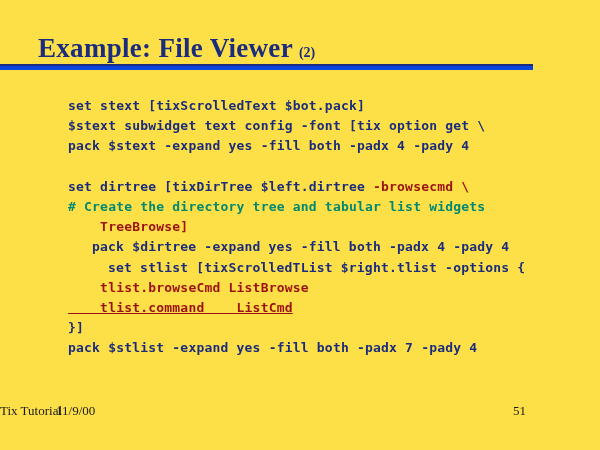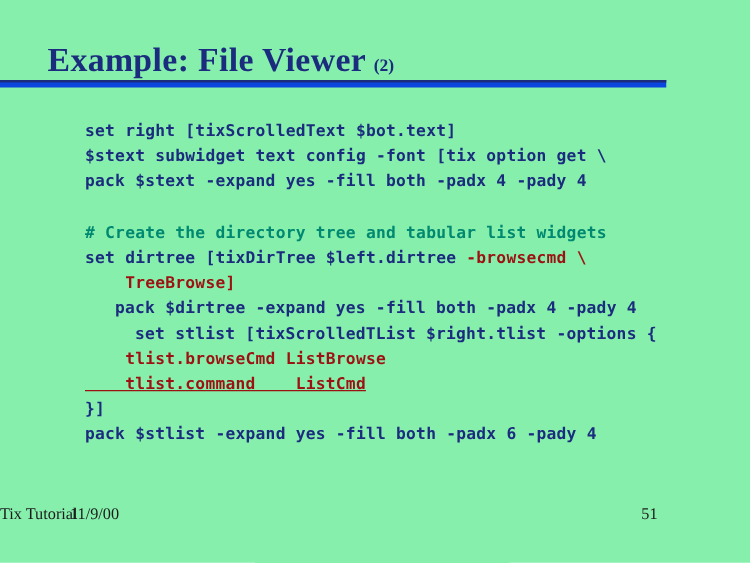--- a/index.html
+++ b/index.html
@@ -5,21 +5,21 @@
   html, body { margin: 0; padding: 0; }
   body {
     width: 600px; height: 450px;
     background: #ffffff;
     overflow: hidden;
     font-family: "Liberation Serif", serif;
   }
   .slide {
     position: relative;
     width: 600px; height: 450px;
-    background: #86efac;
+    background: #fde047;
   }
   .title-row {
     position: absolute;
     left: 38px; top: 33px;
     white-space: nowrap;
     color: #1b2c7e;
     font-family: "Liberation Serif", serif;
     font-weight: bold;
   }
   .title-main { font-size: 27px; letter-spacing: 0.3px; }
@@ -61,33 +61,33 @@
 
 <div class="slide">
 
   <div class="title-row" style="color: rgb(27, 44, 126);">
     <span class="title-main">Example: File Viewer</span><span class="title-suffix">(2)</span>
   </div>
 
   <div class="title-bar" style="background: rgb(10, 69, 224); border-top-color: rgb(27, 44, 126);"></div>
 
   <div class="code-block">
-      <div class="code-line"><span style="color: rgb(27, 44, 126);">set right [tixScrolledText $bot.text]</span></div>
+      <div class="code-line"><span style="color: rgb(27, 44, 126);">set stext [tixScrolledText $bot.pack]</span></div>
       <div class="code-line"><span style="color: rgb(27, 44, 126);">$stext subwidget text config -font [tix option get \</span></div>
       <div class="code-line"><span style="color: rgb(27, 44, 126);">pack $stext -expand yes -fill both -padx 4 -pady 4</span></div>
       <div class="code-line"></div>
+      <div class="code-line"><span style="color: rgb(27, 44, 126);">set dirtree [tixDirTree $left.dirtree </span><span style="color: rgb(156, 17, 17);">-browsecmd \</span></div>
       <div class="code-line"><span style="color: rgb(0, 136, 113);"># Create the directory tree and tabular list widgets</span></div>
-      <div class="code-line"><span style="color: rgb(27, 44, 126);">set dirtree [tixDirTree $left.dirtree </span><span style="color: rgb(156, 17, 17);">-browsecmd \</span></div>
       <div class="code-line"><span style="color: rgb(156, 17, 17);">    TreeBrowse]</span></div>
       <div class="code-line"><span style="color: rgb(27, 44, 126); margin-left: 24px;">pack $dirtree -expand yes -fill both -padx 4 -pady 4</span></div>
       <div class="code-line"><span style="color: rgb(27, 44, 126); margin-left: 40px;">set stlist [tixScrolledTList $right.tlist -options {</span></div>
       <div class="code-line"><span style="color: rgb(156, 17, 17);">    tlist.browseCmd ListBrowse</span></div>
       <div class="code-line"><span style="color: rgb(156, 17, 17); text-decoration: underline;">    tlist.command    ListCmd</span></div>
       <div class="code-line"><span style="color: rgb(27, 44, 126);">}]</span></div>
-      <div class="code-line"><span style="color: rgb(27, 44, 126);">pack $stlist -expand yes -fill both -padx 6 -pady 4</span></div>
+      <div class="code-line"><span style="color: rgb(27, 44, 126);">pack $stlist -expand yes -fill both -padx 7 -pady 4</span></div>
     </div>
 
   <div class="footer">
     <span class="footer-date">11/9/00</span>
     <span class="footer-center">Tix Tutorial</span>
     <span class="footer-page">51</span>
   </div>
 
 </div>
 

